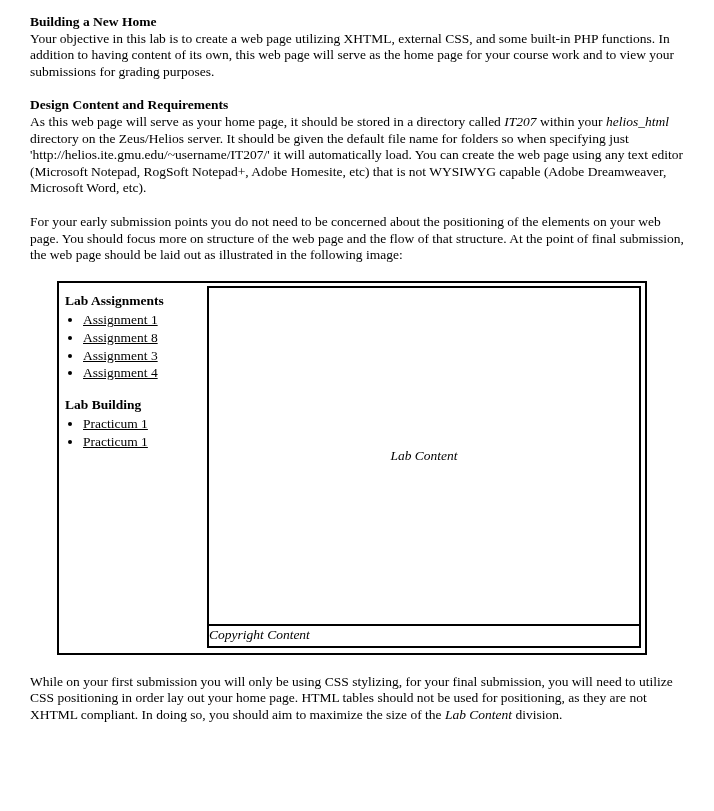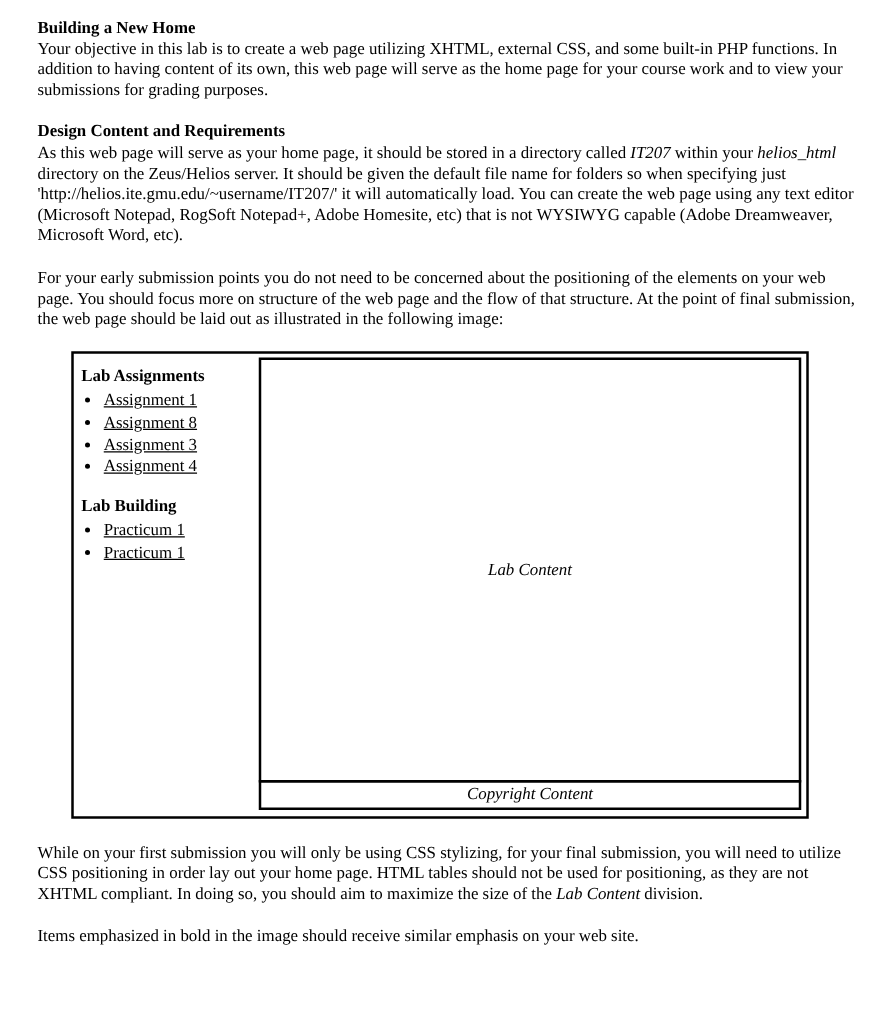--- a/index.html
+++ b/index.html
@@ -37,21 +37,21 @@
     text-align: center; padding: 1px 2px 2px 2px;
     line-height: 1.18;
   }
   .dg-cell + .dg-cell { margin-left: -2px; }
   .dg-main {
     flex: 1; border: 2px solid #000; margin-top: -2px;
     display: flex; align-items: center; justify-content: center;
   }
   .dg-footer {
     border: 2px solid #000; margin-top: -2px;
-    text-align: center; padding: 1px 0 2px 0;
+    padding: 1px 0 2px 0;
   }
 </style>
 </head>
 <body>
 
 <div class="page">
 
   <div>
     <div class="heading">Building a New Home</div>
     <p class="para">Your objective in this lab is to create a web page utilizing XHTML, external CSS, and some built-in PHP functions.  In addition to having content of its own, this web page will serve as the home page for your course work and to view your submissions for grading purposes.</p>
@@ -85,15 +85,14 @@
         <span class="italic">Lab Content</span>
       </div>
       <div class="dg-footer">
         <span class="italic">Copyright Content</span>
       </div>
     </div>
 
   </div>
 
   <p class="para"><span>While on your first submission you will only be using CSS stylizing, for your final submission, you will need to utilize CSS positioning in order lay out your home page.  HTML tables should not be used for positioning, as they are not XHTML compliant.  In doing so, you should aim to maximize the size of the </span><span class="italic">Lab Content</span><span> division.</span></p>
-  <p class="para">Items emphasized in bold in the image should receive similar emphasis on your web site.</p>
 
 </div>
 
 </body></html>

